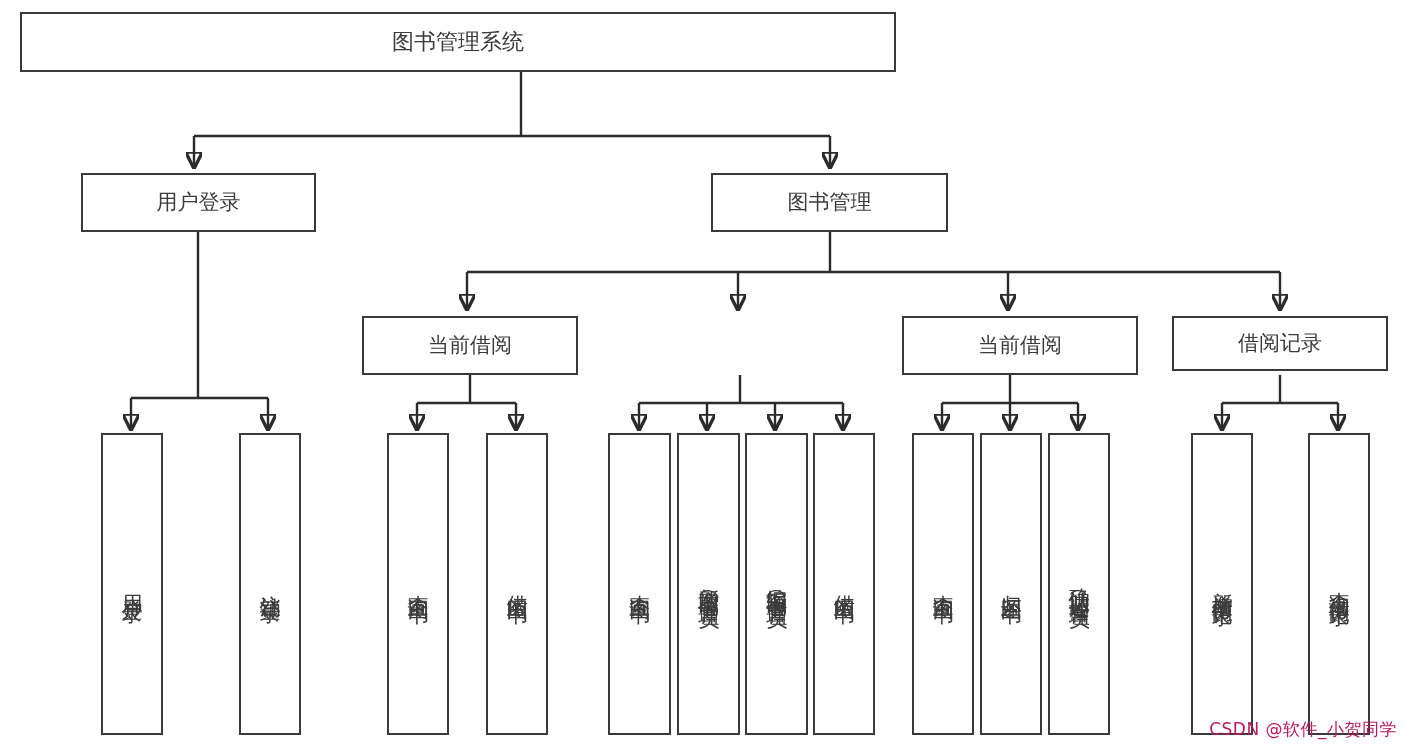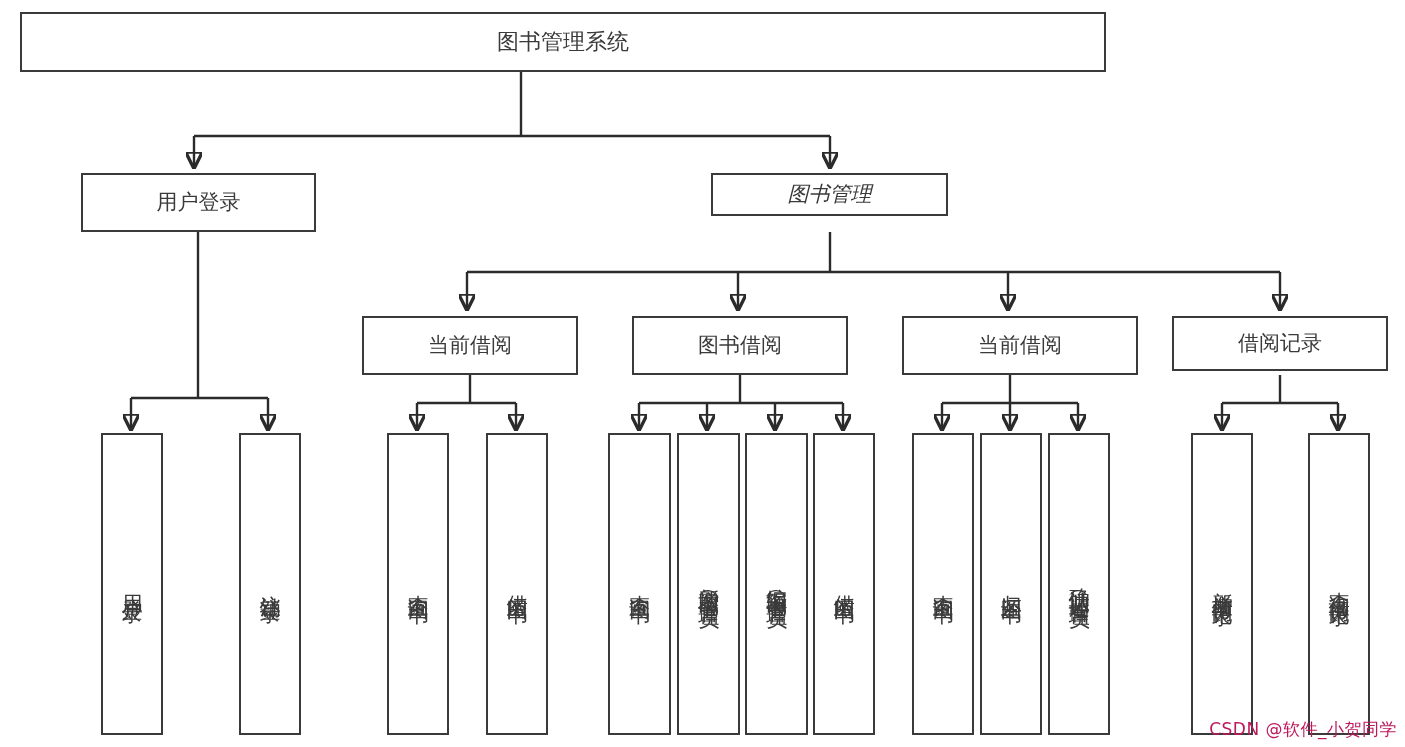--- a/index.html
+++ b/index.html
@@ -111,36 +111,33 @@
     <line x1="942" y1="403" x2="942" y2="428" marker-end="url(#arrow)"></line>
     <line x1="1010" y1="403" x2="1010" y2="428" marker-end="url(#arrow)"></line>
     <line x1="1078" y1="403" x2="1078" y2="428" marker-end="url(#arrow)"></line>
 
     <line x1="1280" y1="375" x2="1280" y2="403"></line>
     <line x1="1222" y1="403" x2="1338" y2="403"></line>
     <line x1="1222" y1="403" x2="1222" y2="428" marker-end="url(#arrow)"></line>
     <line x1="1338" y1="403" x2="1338" y2="428" marker-end="url(#arrow)"></line>
   </svg>
 
-  <div class="node root" style="left:20px; top:12px; width:1086px; height:60px;">
+  <div class="node root" style="left:20px; top:12px; width:876px; height:60px;">
     <span class="htext">图书管理系统</span>
   </div>
 
   <div class="node level2" style="left:81px; top:173px; width:235px; height:59px;">
     <span class="htext">用户登录</span>
   </div>
-  <div class="node level2" style="left:711px; top:173px; width:237px; height:43px;font-style:italic;">
+  <div class="node level2" style="left:711px; top:173px; width:237px; height:59px;">
     <span class="htext">图书管理</span>
   </div>
 
   <div class="node level3" style="left:362px; top:316px; width:216px; height:59px;">
     <span class="htext">当前借阅</span>
-  </div>
-  <div class="node level3" style="left:632px; top:316px; width:216px; height:59px;">
-    <span class="htext">图书借阅</span>
   </div>
   <div class="node level3" style="left:902px; top:316px; width:236px; height:59px;">
     <span class="htext">当前借阅</span>
   </div>
   <div class="node level3" style="left:1172px; top:316px; width:216px; height:55px;">
     <span class="htext">借阅记录</span>
   </div>
 
   <div class="node leaf" style="left:101px; top:433px; width:62px; height:302px;">
     <span class="vtext">用户登录</span>

